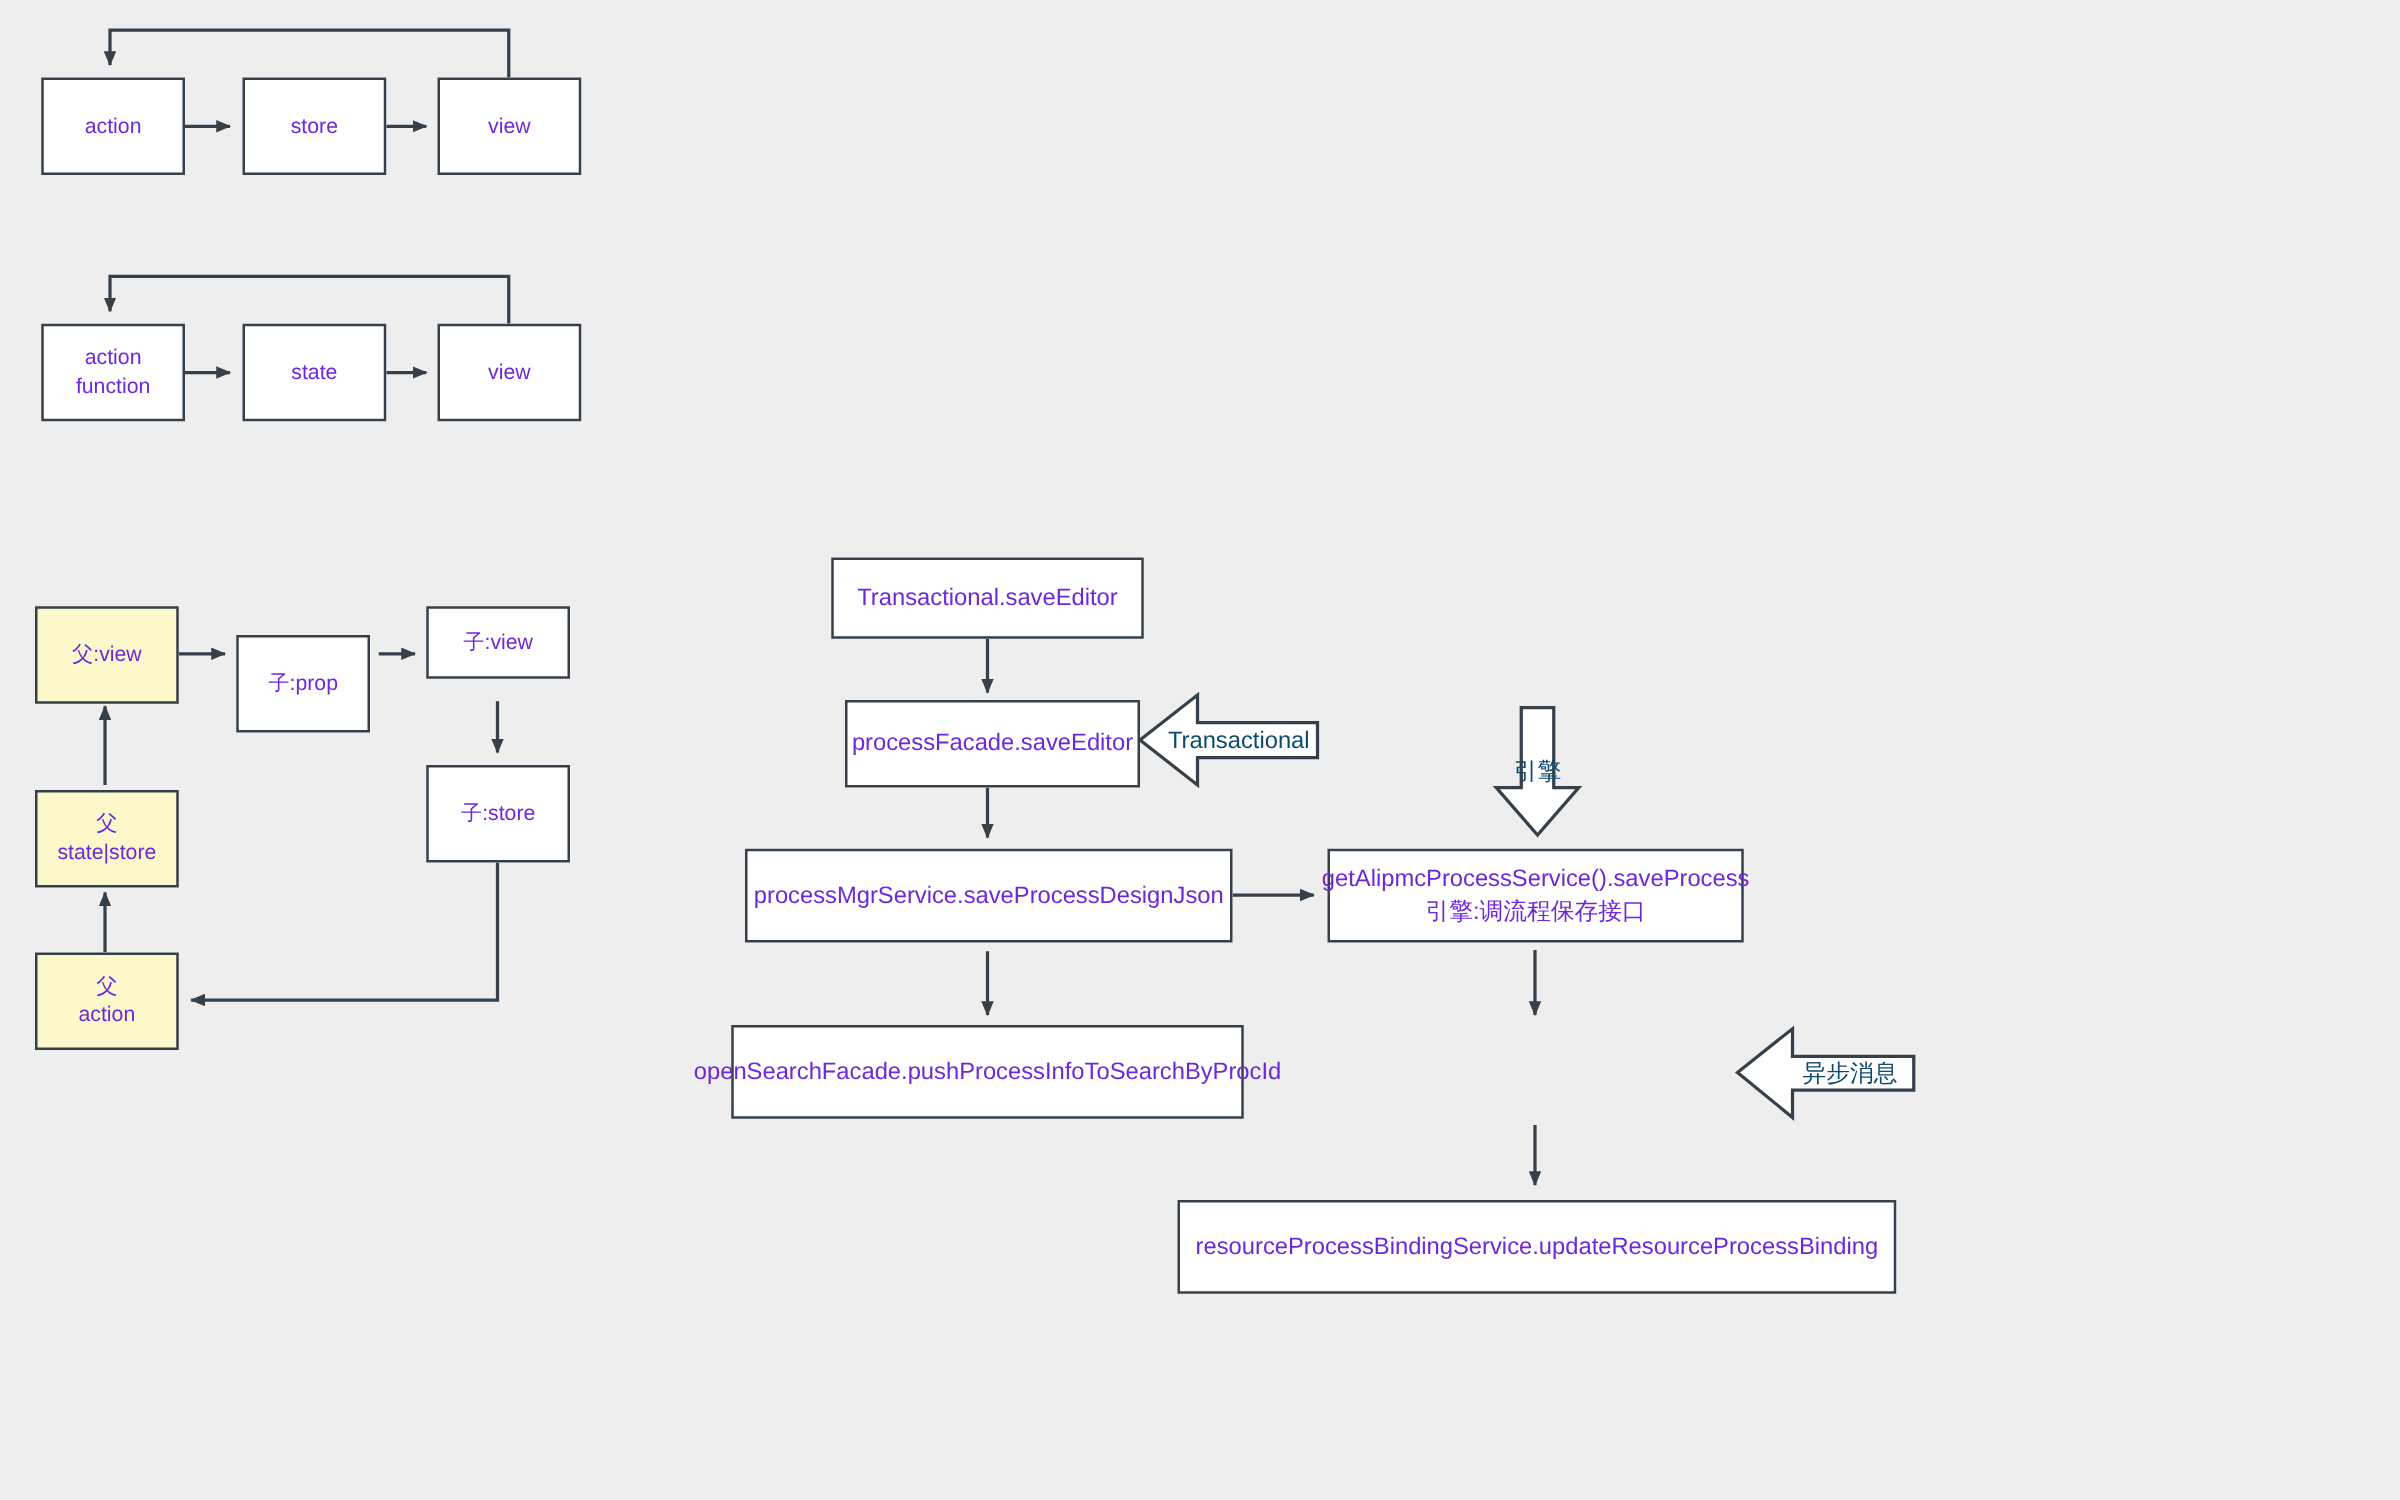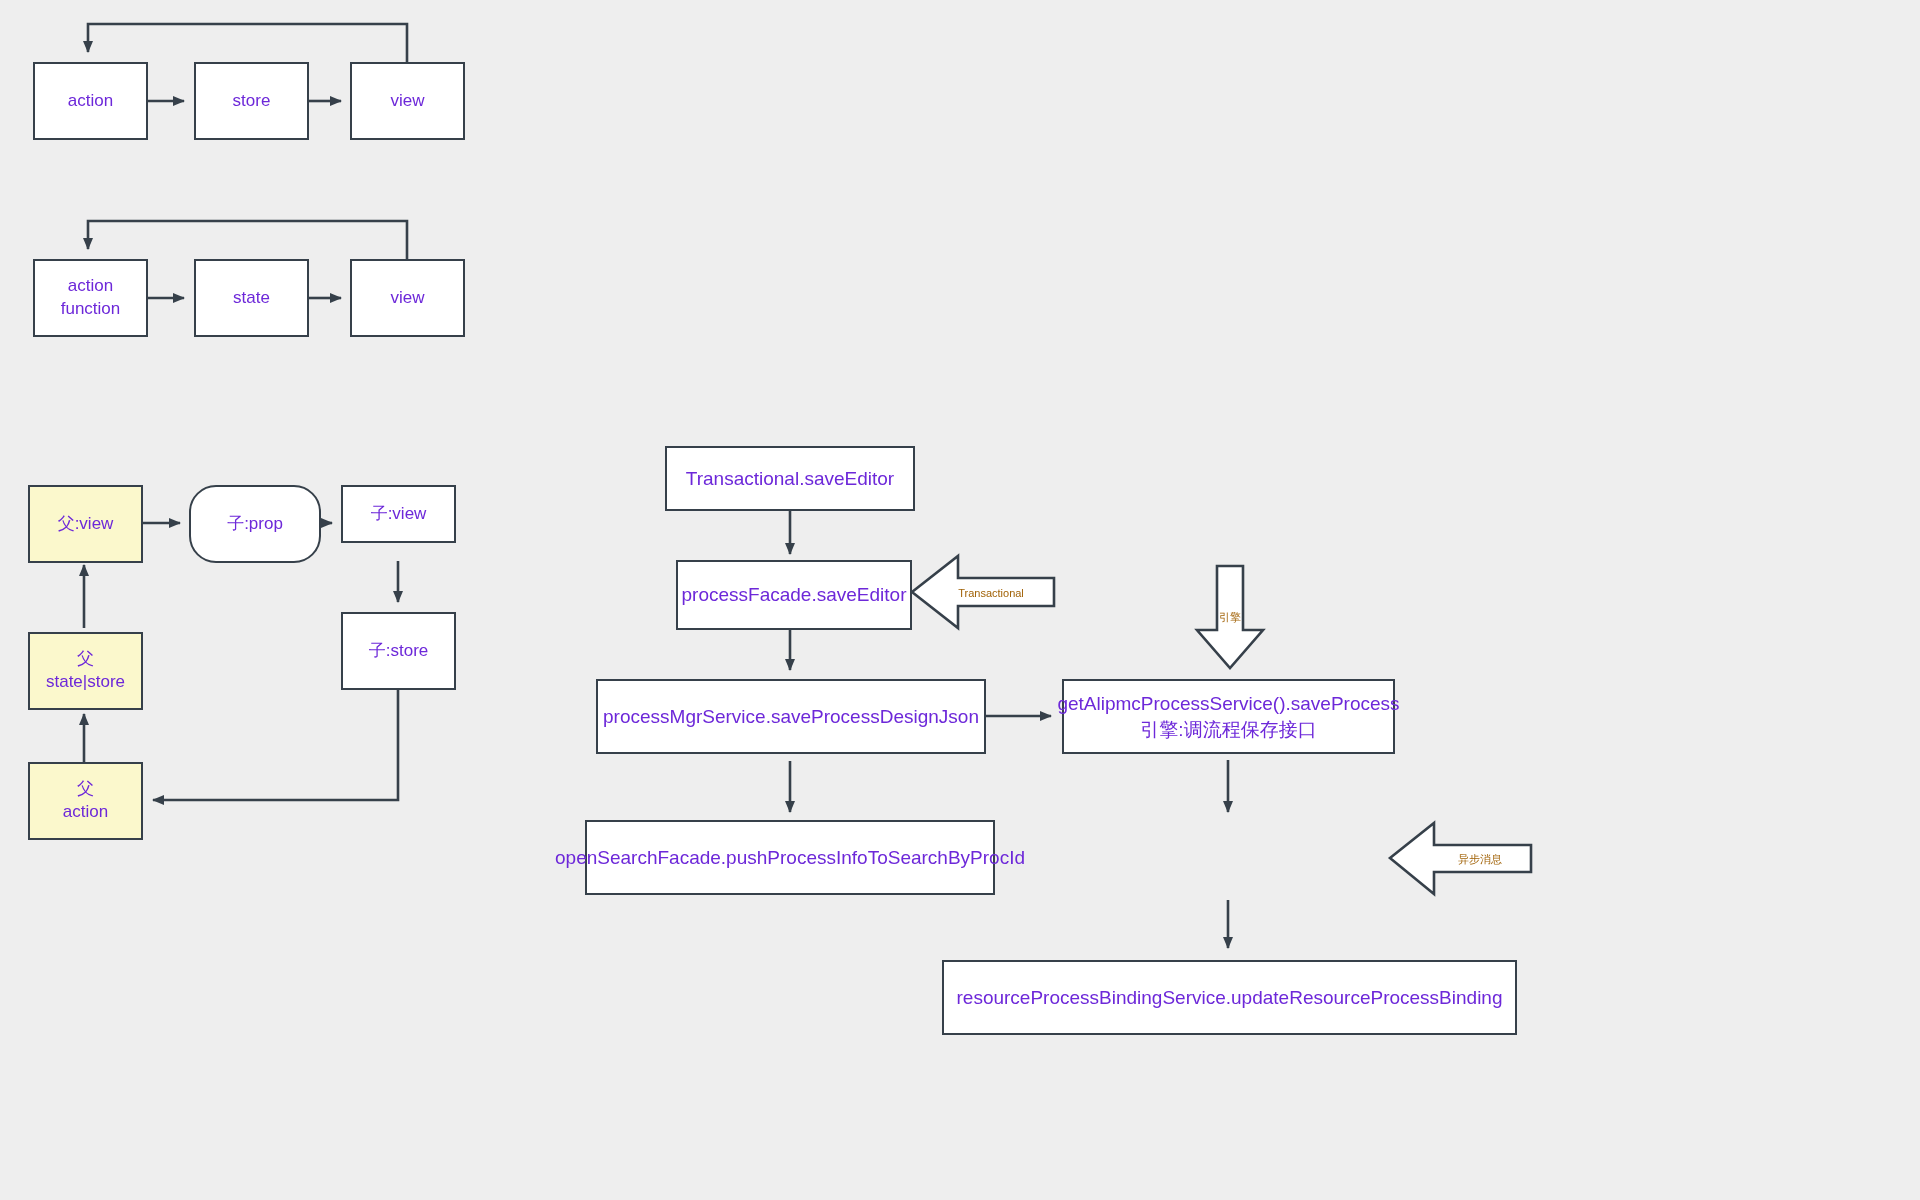--- a/index.html
+++ b/index.html
@@ -21,22 +21,22 @@
     color:#6d28d9;
     font-size:17px;
     line-height:1.35;
     white-space:pre-line;
     z-index:3;
   }
   .node.yellow{background:#fbf8cc;}
   .node.big{font-size:19px;}
   .calloutlabel{
     position:absolute;
-    color:#a16207;
-    font-size:11px;
+    color:#0c4a6e;
+    font-size:19px;
     z-index:5;
     white-space:nowrap;
     display:flex;align-items:center;justify-content:center;
   }
   svg.wires{position:absolute;left:0;top:0;width:1920px;height:1200px;z-index:1;overflow:visible;}
   svg.callouts{position:absolute;left:0;top:0;width:1920px;height:1200px;z-index:4;overflow:visible;}
 </style>
 </head>
 <body>
 
@@ -88,21 +88,21 @@
   <div class="node" style="left:33px;top:62px;width:115px;height:78px;">action</div>
   <div class="node" style="left:194px;top:62px;width:115px;height:78px;">store</div>
   <div class="node" style="left:350px;top:62px;width:115px;height:78px;">view</div>
 
   <div class="node" style="left:33px;top:259px;width:115px;height:78px;">action
 function</div>
   <div class="node" style="left:194px;top:259px;width:115px;height:78px;">state</div>
   <div class="node" style="left:350px;top:259px;width:115px;height:78px;">view</div>
 
   <div class="node yellow" style="left:28px;top:485px;width:115px;height:78px;">父:view</div>
-  <div class="node" style="left:189px;top:485px;width:132px;height:78px;border-radius:27px;">子:prop</div>
+  <div class="node" style="left:189px;top:508px;width:107px;height:78px;">子:prop</div>
   <div class="node" style="left:341px;top:485px;width:115px;height:58px;">子:view</div>
   <div class="node" style="left:341px;top:612px;width:115px;height:78px;">子:store</div>
   <div class="node yellow" style="left:28px;top:632px;width:115px;height:78px;">父
 state|store</div>
   <div class="node yellow" style="left:28px;top:762px;width:115px;height:78px;">父
 action</div>
 
   <div class="node big" style="left:665px;top:446px;width:250px;height:65px;">Transactional.saveEditor</div>
   <div class="node big" style="left:676px;top:560px;width:236px;height:70px;">processFacade.saveEditor</div>
   <div class="node big" style="left:596px;top:679px;width:390px;height:75px;">processMgrService.saveProcessDesignJson</div>

